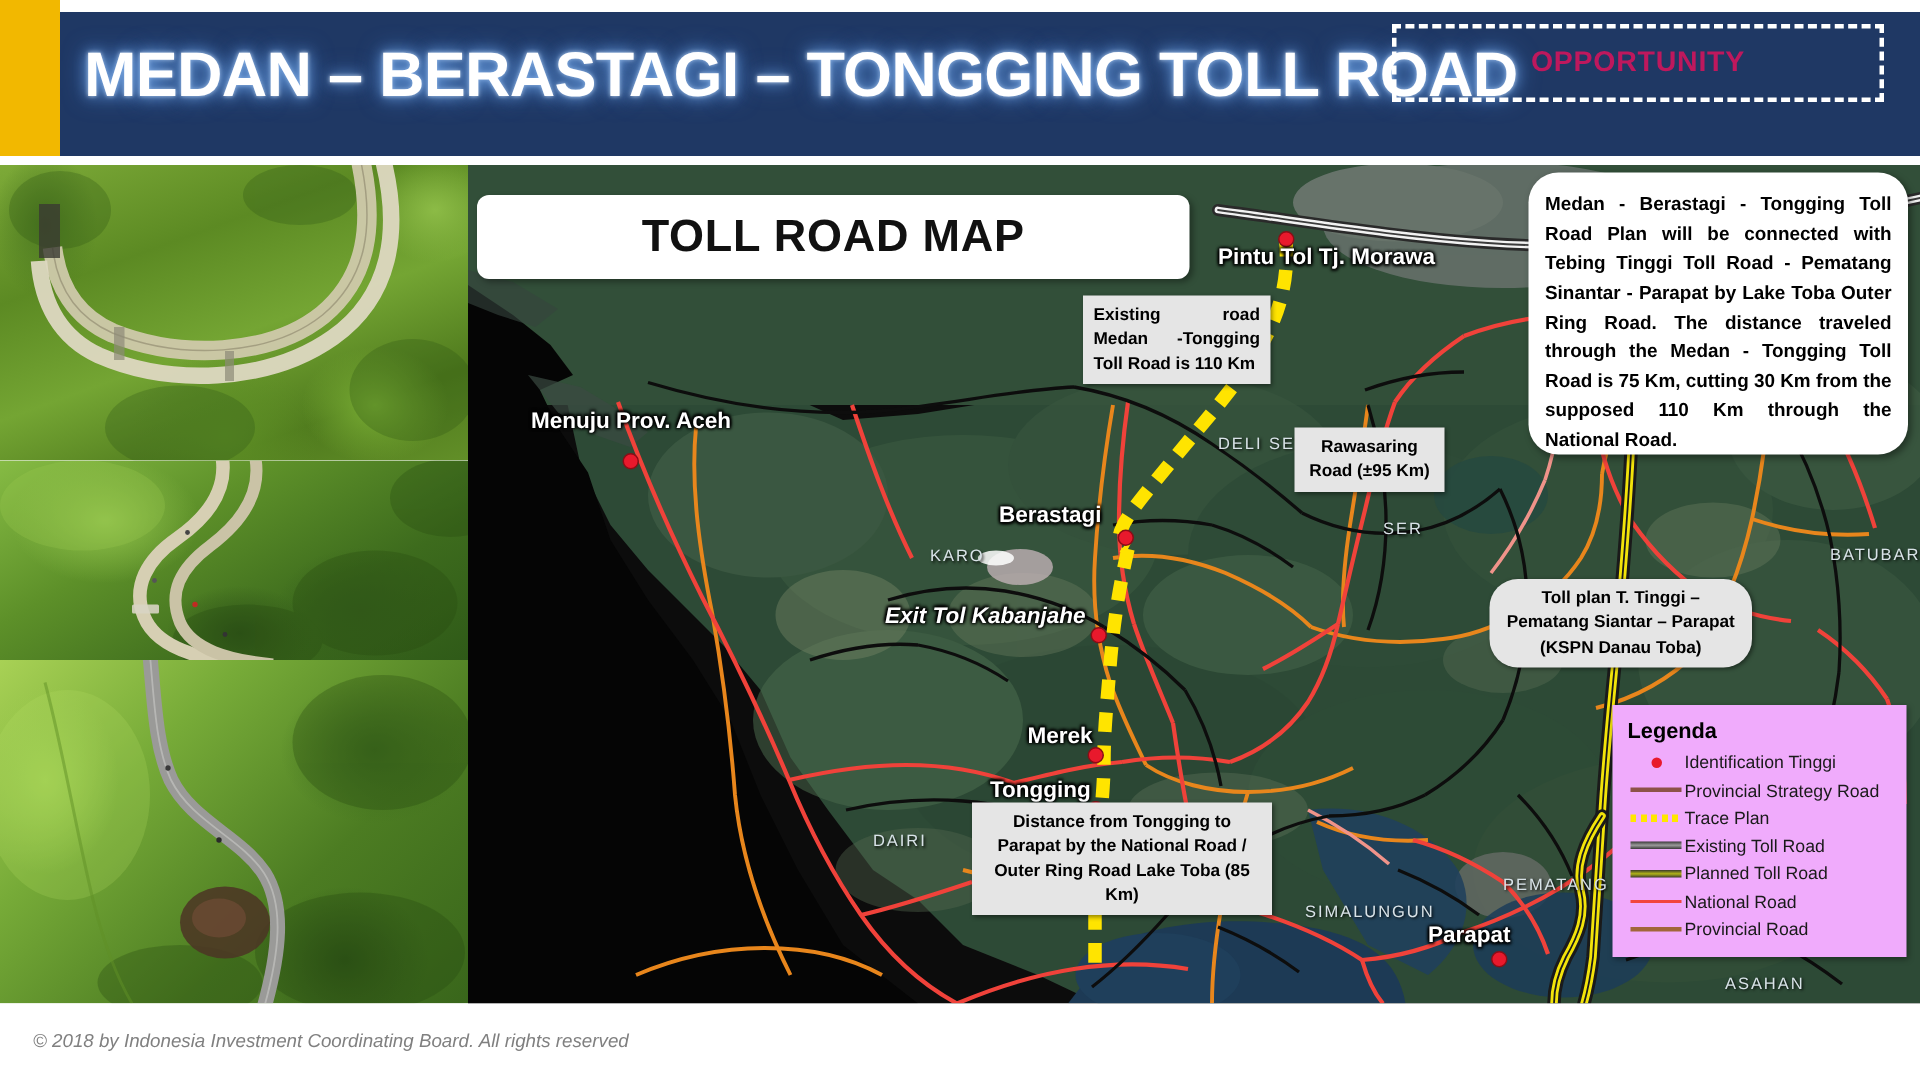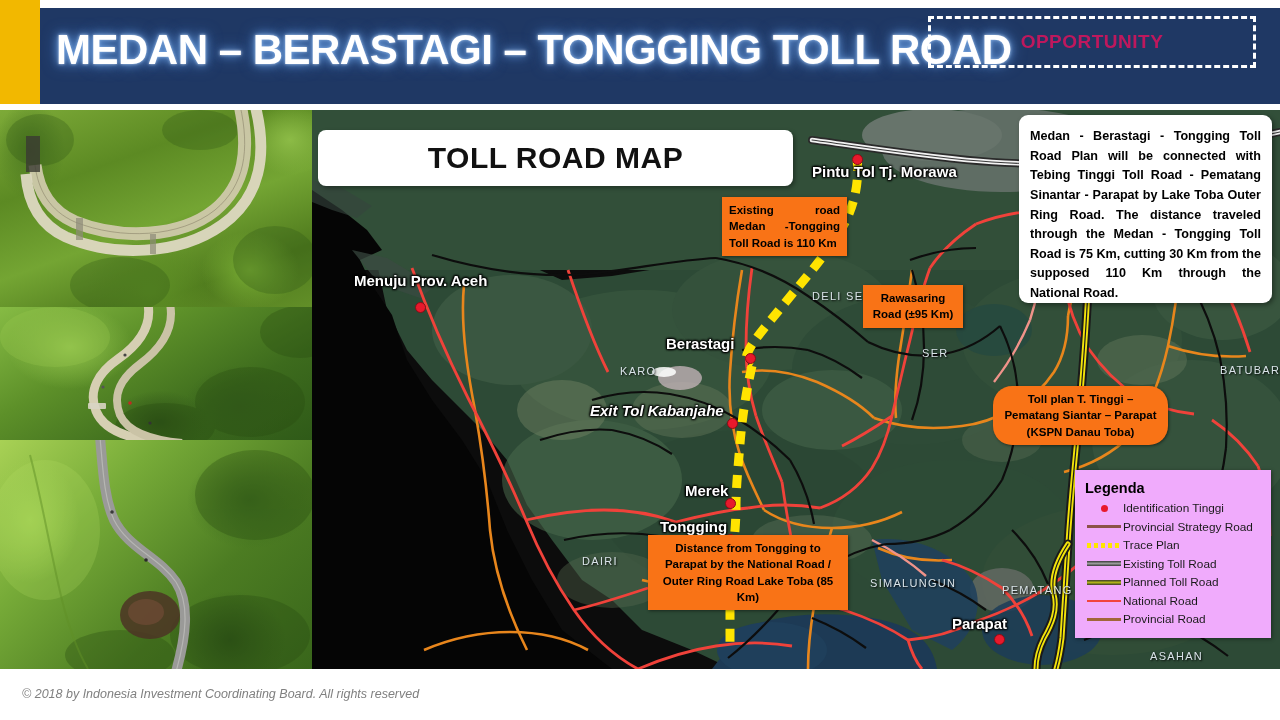--- a/index.html
+++ b/index.html
@@ -90,32 +90,32 @@
     box-shadow: 2px 2px 4px rgba(0,0,0,0.35);
     display: flex; align-items: center; justify-content: center;
   }
   #map-title-text {
     font-size: 30px; font-weight: bold; color: #111111; letter-spacing: 0.5px;
   }
 
   
   #info-panel {
     position: absolute; left: 707px; top: 5px; width: 253px; height: 188px;
-    background: #FFFFFF; border-radius: 9px;
+    background: #FFFFFF; border-radius: 20px;
     box-shadow: 2px 2px 5px rgba(0,0,0,0.4);
     padding: 12px 11px;
   }
   #info-panel-text {
     font-size: 12.6px; font-weight: bold; color: #000000;
     line-height: 1.56; text-align: justify; text-justify: inter-word;
   }
 
   
   .callout {
-    position: absolute; background: #f97316;
+    position: absolute; background: #e5e5e5;
     box-shadow: 1px 1px 3px rgba(0,0,0,0.45);
     font-size: 11.5px; font-weight: bold; color: #000;
     line-height: 1.42; padding: 5px 7px;
   }
   #callout-existing { left: 410px; top: 87px; width: 125px; text-align: justify; }
   #callout-rawasaring { left: 551px; top: 175px; width: 100px; text-align: center; }
   #callout-tollplan { left: 681px; top: 276px; width: 175px; text-align: center; border-radius: 19px; }
   #callout-distance { left: 336px; top: 425px; width: 200px; text-align: center; }
 
   
@@ -427,21 +427,21 @@
   <div class="point-dot" style="left:103px; top:192px;"></div>
   <div class="point-dot" style="left:433px; top:243px;"></div>
   <div class="point-dot" style="left:415px; top:308px;"></div>
   <div class="point-dot" style="left:413px; top:388px;"></div>
   <div class="point-dot" style="left:413px; top:424px;"></div>
   <div class="point-dot" style="left:682px; top:524px;"></div>
 
   <div class="map-label regency" style="left:500px; top:180px;">DELI SERDANG</div>
   <div class="map-label regency" style="left:308px; top:255px;">KARO</div>
   <div class="map-label regency" style="left:270px; top:445px;">DAIRI</div>
-  <div class="map-label regency" style="left:558px; top:467px;text-align:center;">SIMALUNGUN</div>
+  <div class="map-label regency" style="left:558px; top:492px;text-align:center;">SIMALUNGUN</div>
   <div class="map-label regency" style="left:690px; top:474px;">PEMATANG</div>
   <div class="map-label regency" style="left:908px; top:254px;">BATUBARA</div>
   <div class="map-label regency" style="left:838px; top:540px;">ASAHAN</div>
   <div class="map-label regency" style="left:610px; top:237px;">SER</div>
 
   <div class="map-label city" style="left:500px; top:53px;">Pintu Tol Tj. Morawa</div>
   <div class="map-label city" style="left:42px; top:162px;">Menuju Prov. Aceh</div>
   <div class="map-label city" style="left:354px; top:225px;">Berastagi</div>
   <div class="map-label city" style="left:278px; top:292px;font-style:italic;">Exit Tol Kabanjahe</div>
   <div class="map-label city" style="left:373px; top:372px;">Merek</div>

